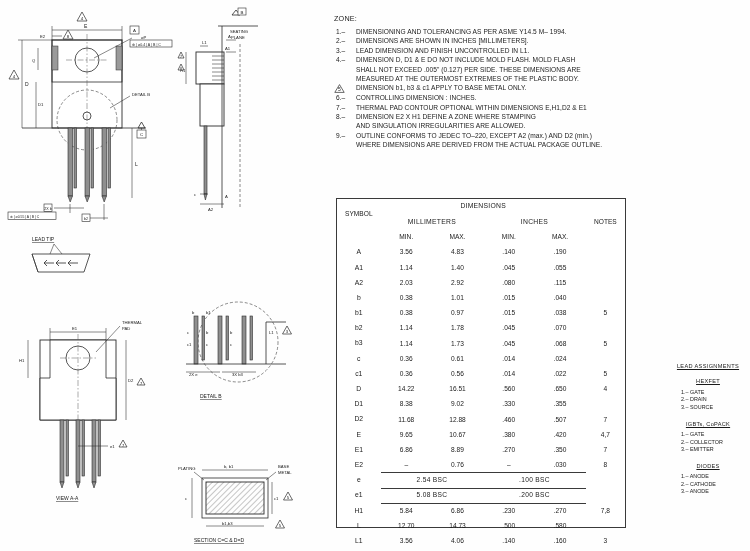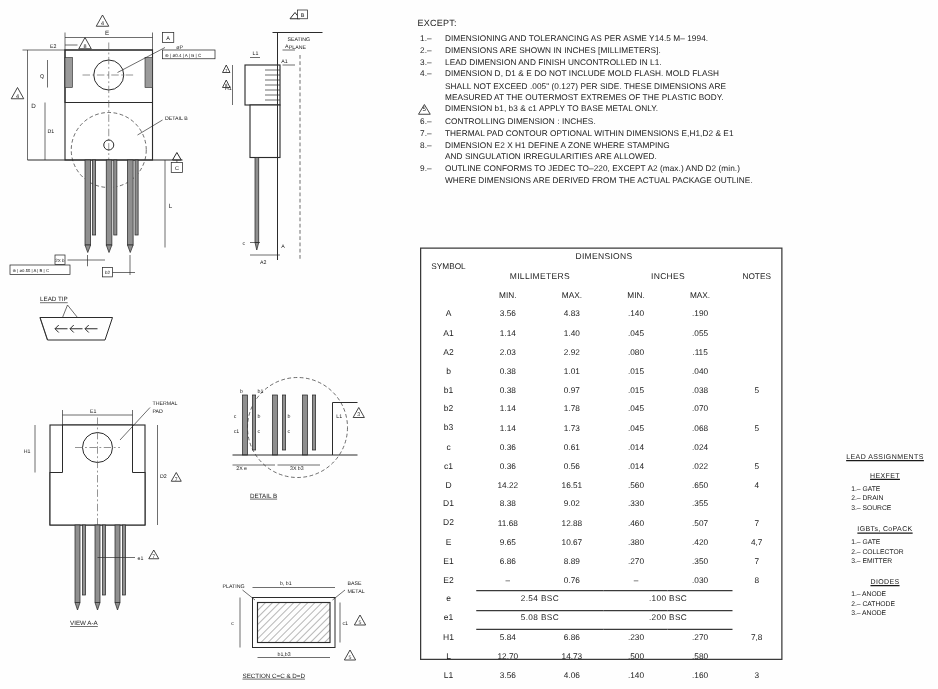--- a/index.html
+++ b/index.html
@@ -452,21 +452,21 @@
         <text class="tnum" x="110" y="51" style="font-size:4.2px">5</text>
       </g>
       <g>
         <path class="tsvg" d="M102 72 l-4.5 8 h9 z"></path>
         <text class="tnum" x="102" y="79" style="font-size:4.2px">5</text>
       </g>
     </svg>
   </div>
 
   <div id="notes-block">
-    <div id="notes-title">EXCEPT:</div>
+    <div id="notes-title">ZONE:</div>
     <div id="notes-list">
         <div class="note-row">
           <div class="note-num">1.–</div>
           <div class="note-body">
             <div>DIMENSIONING AND TOLERANCING AS PER ASME Y14.5 M– 1994.</div>
           </div>
         </div>
         <div class="note-row">
           <div class="note-num">2.–</div>
           <div class="note-body">

